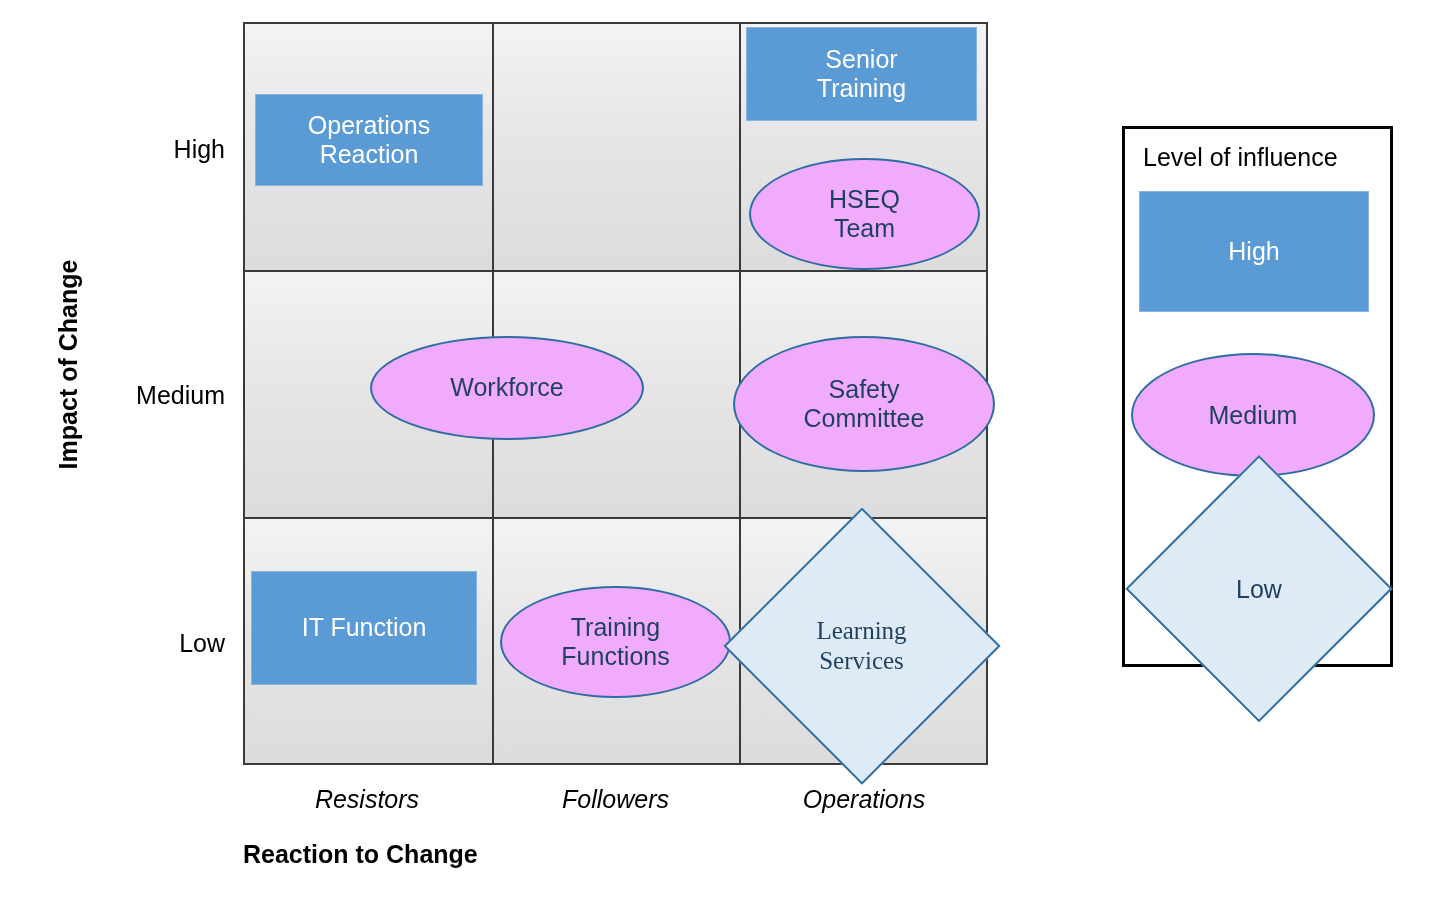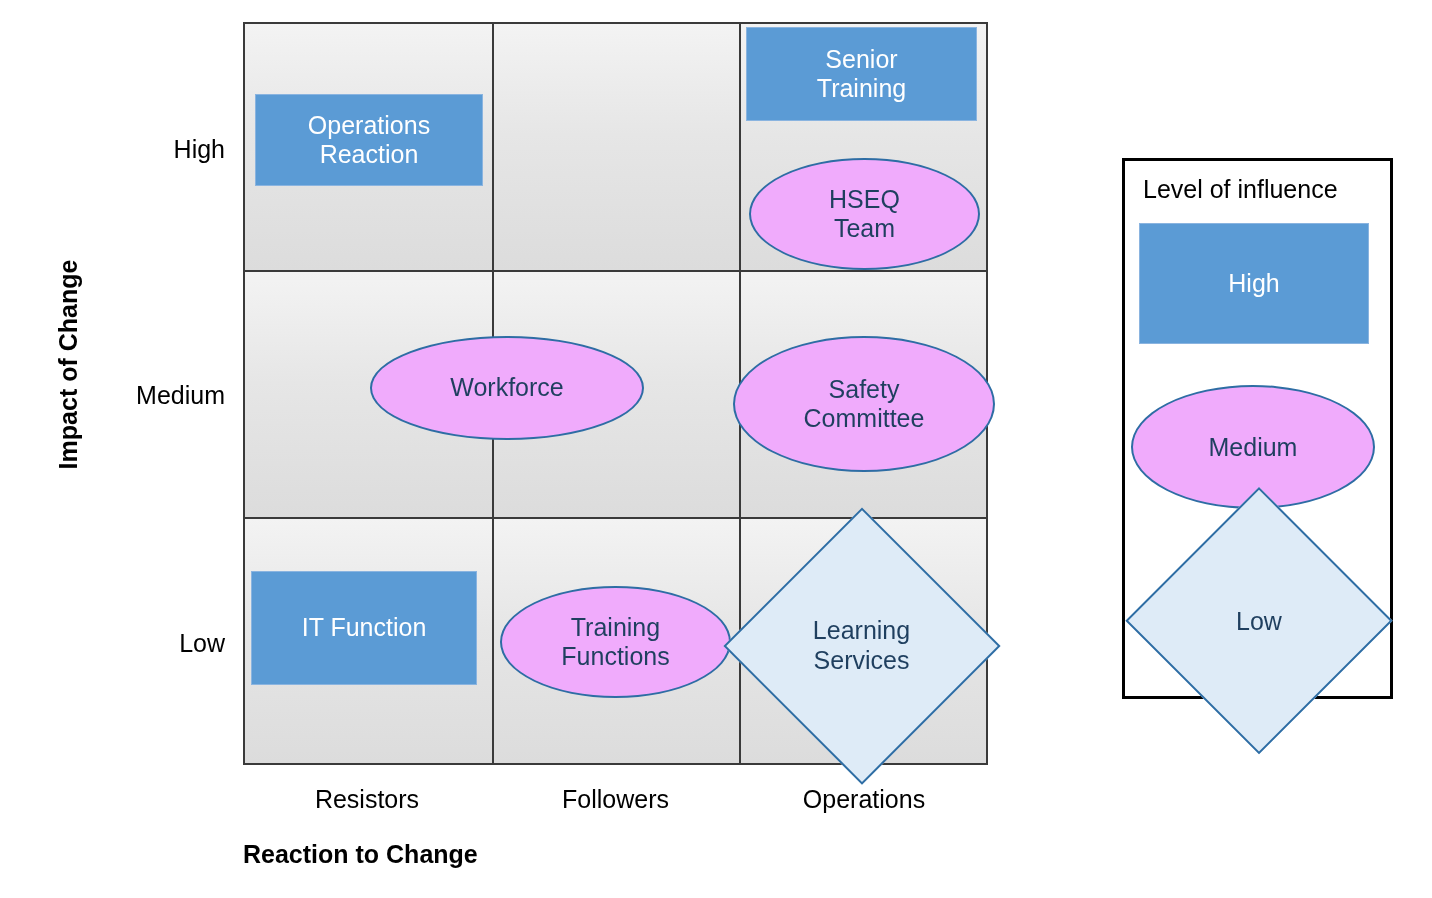--- a/index.html
+++ b/index.html
@@ -107,20 +107,21 @@
     color: #000000;
     text-align: right;
     white-space: nowrap;
   }
   .x-tick-label {
     position: absolute;
     font-size: 25px;
     color: #000000;
     text-align: center;
     white-space: nowrap;
+    font-style: italic;
   }
   #y-axis-title {
     position: absolute;
     left: -62px;
     top: 350px;
     width: 260px;
     transform: rotate(-90deg);
     transform-origin: center center;
     font-size: 25px;
     font-weight: bold;
@@ -142,21 +143,20 @@
   
   #legend-box {
     position: absolute;
     left: 1122px;
     top: 126px;
     width: 271px;
     height: 541px;
     border: 3px solid #000000;
     box-sizing: border-box;
     background: #ffffff;
-    margin-top: 32px;
   }
   #legend-title {
     position: absolute;
     left: 18px;
     top: 14px;
     font-size: 25px;
     color: #000000;
     white-space: nowrap;
   }
   .legend-item {
@@ -232,21 +232,21 @@
     <span>
       <span>Training</span><br>
       <span>Functions</span>
     </span>
   </div>
 
   <div class="node shape-rect" style="left:251px; top:571px; width:226px; height:114px;">
     <span>IT Function</span>
   </div>
 
-  <div class="node shape-diamond" style="left:723px; top:507px; width:277px; height:277px;">
+  <div class="node shape-diamond" style="left:723px; top:507px; width:277px; height:277px;font-family:Liberation Serif, serif;">
     <span class="diamond-bg"></span>
     <span class="diamond-label">
       <span>Learning</span><br>
       <span>Services</span>
     </span>
   </div>
 </div>
 
 <div class="tick-label" style="left:40px; top:135px; width:185px;">High</div>
 <div class="tick-label" style="left:40px; top:381px; width:185px;">Medium</div>

